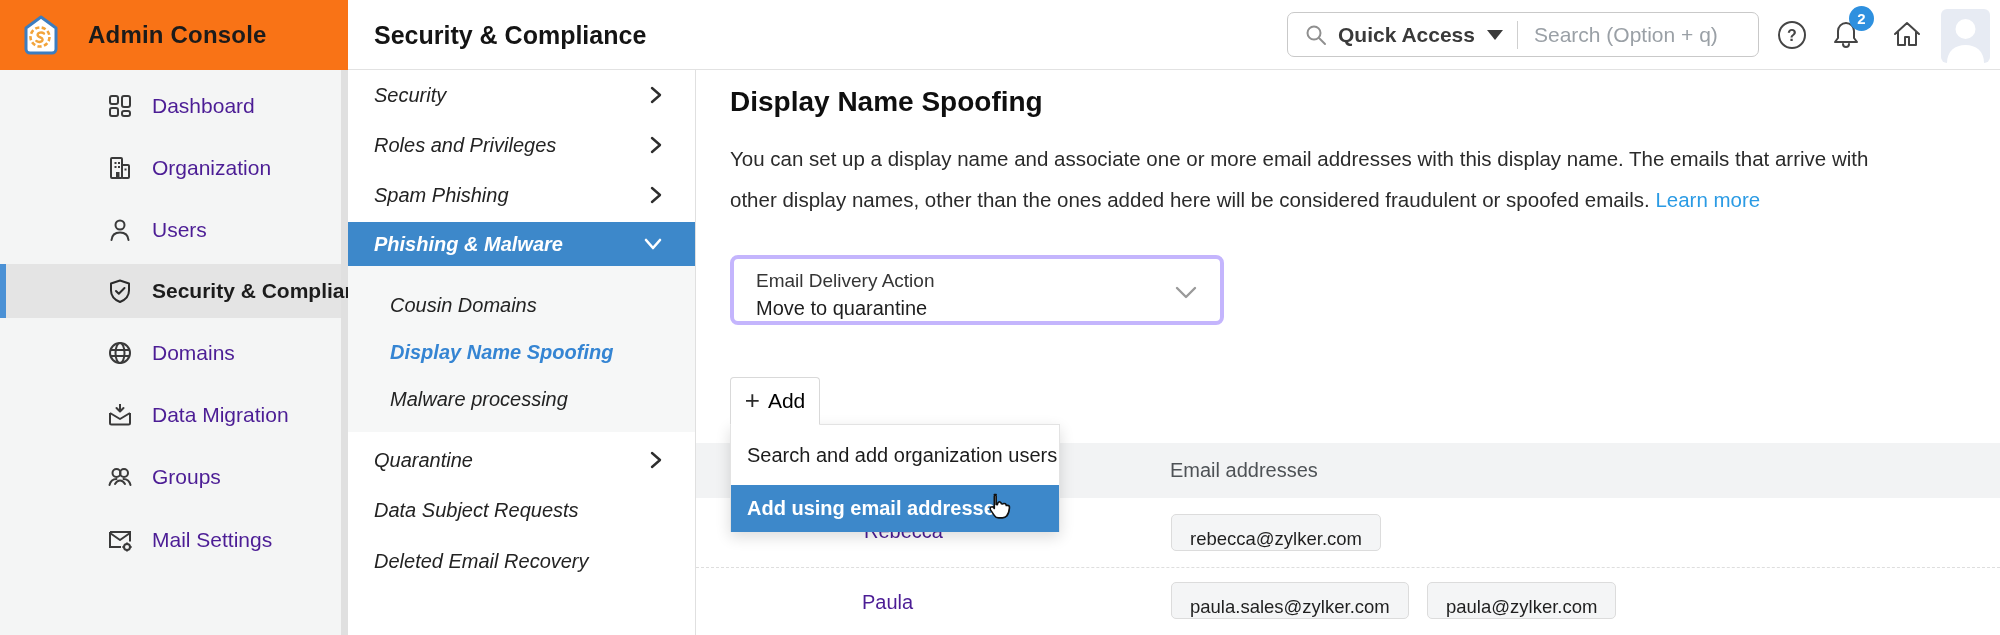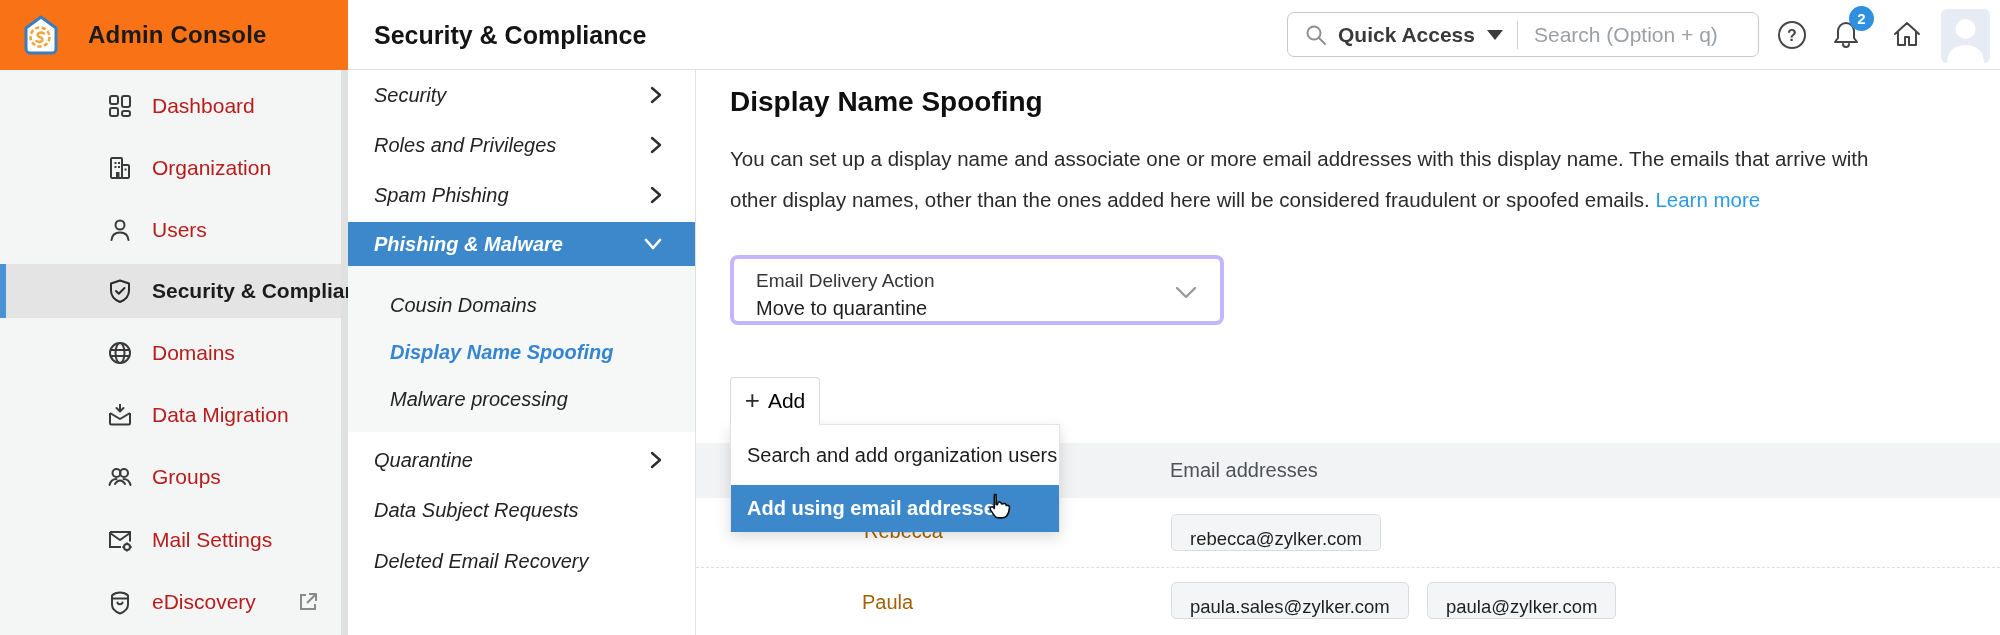--- a/index.html
+++ b/index.html
@@ -28,21 +28,21 @@
   .help-btn { left:1773px; width:38px; }
   .bell-btn { left:1826px; width:40px; }
   .home-btn { left:1888px; width:38px; }
   .badge { position:absolute; left:1849px; top:6px; min-width:25px; height:25px; border-radius:13px; background:#2e90df; color:#fff; font-size:15px; font-weight:700; display:flex; align-items:center; justify-content:center; z-index:2; }
   .avatar { position:absolute; left:1941px; top:9px; width:49px; height:54px; border-radius:6px; background:#e7ebf3; overflow:hidden; }
 
   
   .sidebar { position:absolute; left:0; top:70px; width:348px; height:565px; background:#f4f5f5; border-right:7px solid #e0e0e0; z-index:5; }
   .side-item { position:absolute; left:0; width:341px; height:54px; display:flex; align-items:center; cursor:pointer; }
   .side-item .s-ico { position:absolute; left:106px; width:28px; height:28px; display:flex; align-items:center; justify-content:center; }
-  .side-item .s-label { position:absolute; left:152px; font-size:21px; color:#b91c1c; white-space:nowrap; }
+  .side-item .s-label { position:absolute; left:152px; font-size:21px; color:#4c1d95; white-space:nowrap; }
   .side-item.selected { background:#e4e4e4; }
   .side-item.selected::before { content:""; position:absolute; left:0; top:0; bottom:0; width:6px; background:#4b91d5; }
   .side-item.selected .s-label { font-weight:600; color:#1c1c1c; }
   .ext-ico { position:absolute; left:296px; }
 
   
   .submenu { position:absolute; left:348px; top:70px; width:348px; height:565px; background:#fff; border-right:1px solid #e0e0e0; z-index:5; }
   .sub-item { position:absolute; left:0; width:347px; height:50px; display:flex; align-items:center; cursor:pointer;font-style:italic; }
   .sub-item .label { position:absolute; left:26px; font-size:20px; color:#232323; white-space:nowrap; }
   .sub-item .chev { position:absolute; right:32px; }
@@ -70,21 +70,21 @@
   .add-menu { position:absolute; left:34px; top:354px; width:330px; height:108px; background:#fff; border:1px solid #e3e3e3; box-shadow:0 5px 14px rgba(0,0,0,.14); z-index:11; }
   .menu-item { height:60px; display:flex; align-items:center; padding-left:16px; font-size:20px; color:#1c1c1c; cursor:pointer; white-space:nowrap; }
   .menu-item.active { height:47px; background:#3d88ca; color:#fff; font-weight:700; }
   .cursor-hand { position:absolute; left:252px; top:66px; z-index:13; }
 
   .table { position:absolute; left:0; top:373px; width:1304px; height:192px; }
   .t-head { position:absolute; left:0; top:0; width:1304px; height:55px; background:#f2f3f4;text-decoration:underline; }
   .t-col-email { position:absolute; left:474px; top:0; height:55px; line-height:55px; font-size:20px; color:#4e5256; }
   .t-row1 { position:absolute; left:0; top:55px; width:1304px; height:69px; }
   .t-row2 { position:absolute; left:0; top:124px; width:1304px; height:68px; border-top:1px dashed #dedede; }
-  .row-name { position:absolute; left:168px; font-size:20px; color:#a16207; }
+  .row-name { position:absolute; left:168px; font-size:20px; color:#4c1d95; }
   .chip { position:absolute; height:37px; background:#f4f5f6; border:1px solid #dcdcdc; border-radius:5px; display:flex; align-items:flex-end; padding:0 18px; font-size:18.5px; color:#1f1f1f; white-space:nowrap; }
 
   svg { display:block; }
 </style>
 </head>
 <body>
 
 <div id="app">
 
   <div class="topbar">
@@ -232,36 +232,20 @@
               <line x1="20" y1="15.4" x2="20" y2="17"></line>
               <line x1="20" y1="23" x2="20" y2="24.6"></line>
               <line x1="15.4" y1="20" x2="17" y2="20"></line>
               <line x1="23" y1="20" x2="24.6" y2="20"></line>
             </g>
           </svg>
       </span>
       <span class="s-label">Mail Settings</span>
     </div>
 
-    <div class="side-item" style="top:505px">
-      <span class="s-ico">
-        <svg width="26" height="26" viewBox="0 0 26 26">
-            <path d="M5 6.5C7 4.5 10 3.5 13 3.5s6 1 8 3v9c0 5-4 7.5-8 9-4-1.5-8-4-8-9z" fill="none" stroke="#3a3a3a" stroke-width="2" stroke-linejoin="round"></path>
-            <line x1="5.5" y1="9.5" x2="20.5" y2="9.5" stroke="#3a3a3a" stroke-width="2"></line>
-            <path d="M10.5 13.5a2.5 1.8 0 0 0 5 0" fill="none" stroke="#3a3a3a" stroke-width="2" stroke-linecap="round"></path>
-          </svg>
-      </span>
-      <span class="s-label">eDiscovery</span>
-      <span class="ext-ico">
-        <svg width="24" height="24" viewBox="0 0 24 24">
-            <path d="M10 5H5v14h14v-5" fill="none" stroke="#8a8a8a" stroke-width="2"></path>
-            <path d="M13 4h7v7M19.5 4.5L11 13" fill="none" stroke="#8a8a8a" stroke-width="2" stroke-linejoin="round"></path>
-          </svg>
-      </span>
-    </div>
   </div>
 
   <div class="submenu">
 
     <div class="sub-item" style="top:0px">
       <span class="label">Security</span>
       <svg class="chev" width="14" height="20" viewBox="0 0 14 20">
           <polyline points="3,3 11,10 3,17" fill="none" stroke="#2e2e2e" stroke-width="2.4" stroke-linecap="round" stroke-linejoin="round"></polyline>
         </svg>
     </div>

